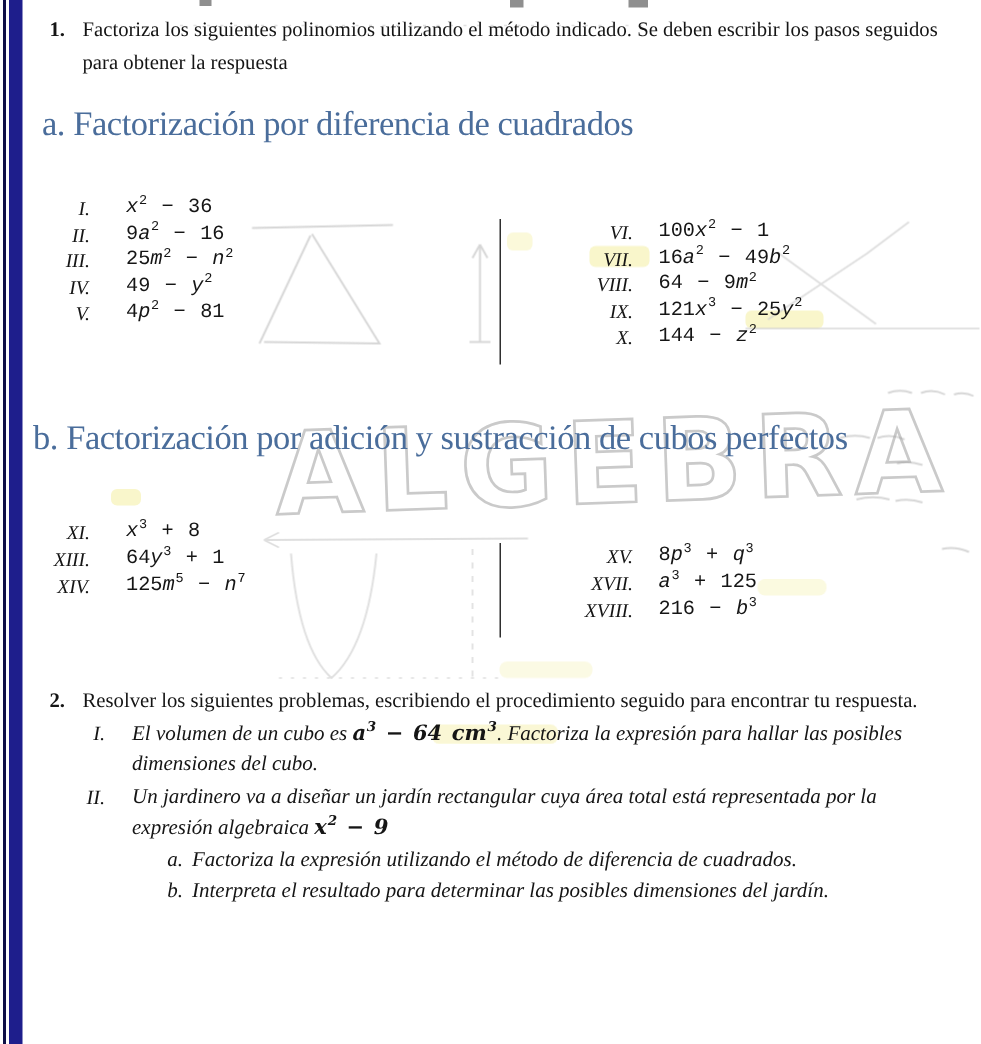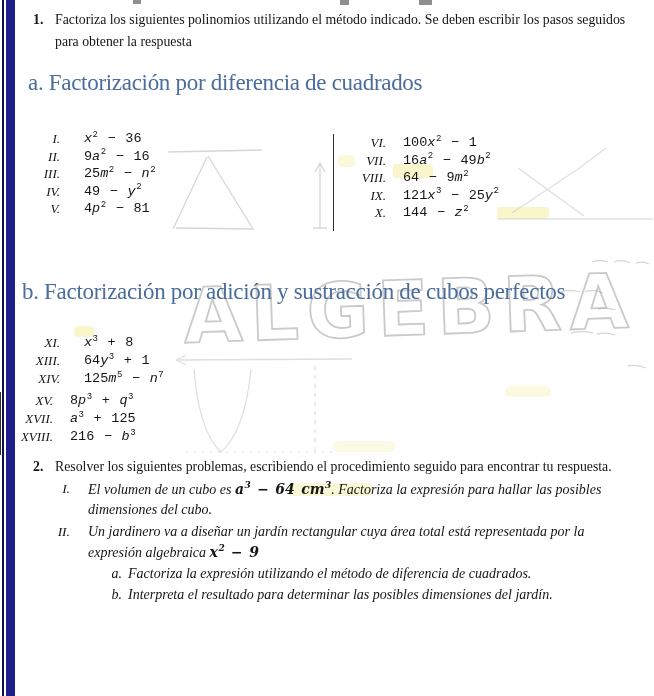--- a/index.html
+++ b/index.html
@@ -22,21 +22,21 @@
 
   .para{position:absolute;font-size:13.8px;line-height:22px;white-space:nowrap;}
   .para .num{position:absolute;left:0;top:0;font-weight:bold;}
   .para .ptext{display:inline-block;margin-left:22px;}
 
   .heading{position:absolute;margin:0;font-weight:normal;font-size:23px;
     color:var(--heading);letter-spacing:-0.3px;white-space:nowrap;}
 
   .two-col{position:absolute;left:0;display:flex;align-items:flex-start;}
   .colA{width:333px;}
-  .colB{border-left:1.4px solid #2f2f2f;margin-top:4px;padding-bottom:9px;}
+  .colB{border-left:1.4px solid #2f2f2f;margin-top:16px;padding-bottom:9px;padding-left:36px;}
   .lrow{display:flex;line-height:17.6px;}
   #listB .lrow{line-height:18px;}
   .lrow .roman{font-style:italic;font-size:13px;width:60px;text-align:right;flex:none;}
   .colB .lrow .roman{width:52px;}
   .lrow .expr{margin-left:24px;white-space:nowrap;font-family:Liberation Mono, monospace;}
   .colB .lrow .expr{margin-left:17px;}
 
   .math{font-family:"DejaVu Serif",serif;font-size:13.5px;word-spacing:1.5px;}
   .math i{font-style:italic;}
   .math sup{font-size:9px;line-height:0;vertical-align:super;margin-left:0.5px;}
@@ -150,21 +150,21 @@
           </div>
           <div class="lrow">
             <span class="roman">X.</span>
             <span class="math expr"><span>144 − </span><i>z</i><sup>2</sup></span>
           </div>
         </div>
     </div>
 
     <h1 class="heading" id="headingB" style="left:22px;top:279px;">b. Factorización por adición y sustracción de cubos perfectos</h1>
 
-    <div class="two-col" id="listB" style="top:334px;flex-direction:column;">
+    <div class="two-col" id="listB" style="top:346px;">
       <div class="colA">
           <div class="lrow">
             <span class="roman">XI.</span>
             <span class="math expr"><i>x</i><sup>3</sup><span> + 8</span></span>
           </div>
           <div class="lrow">
             <span class="roman">XIII.</span>
             <span class="math expr"><span>64</span><i>y</i><sup>3</sup><span> + 1</span></span>
           </div>
           <div class="lrow">

